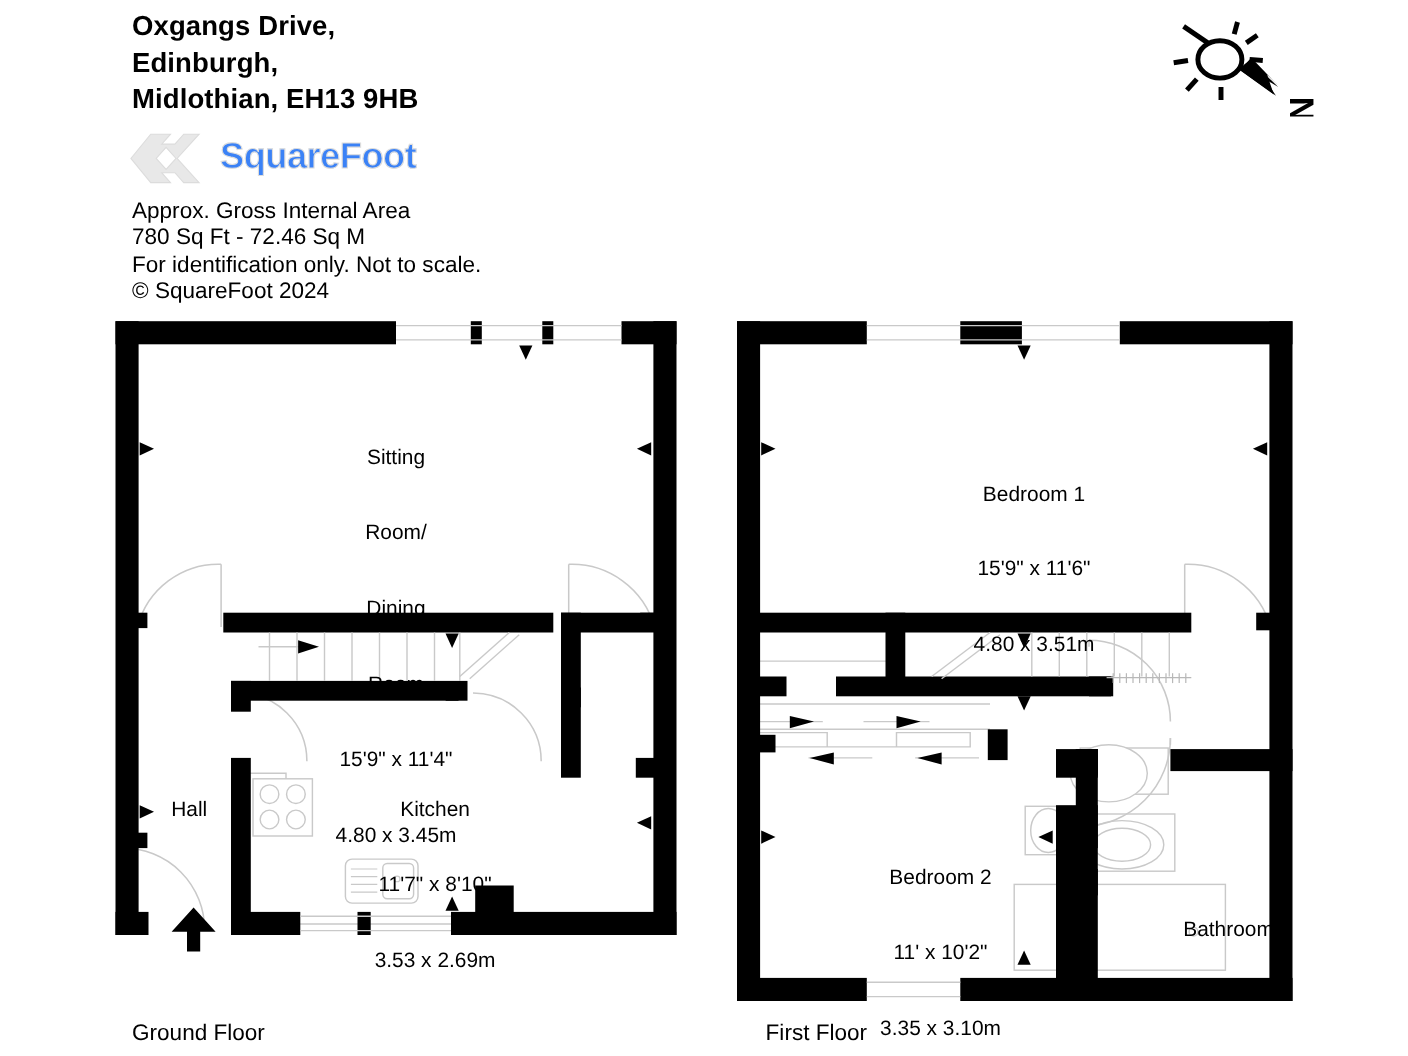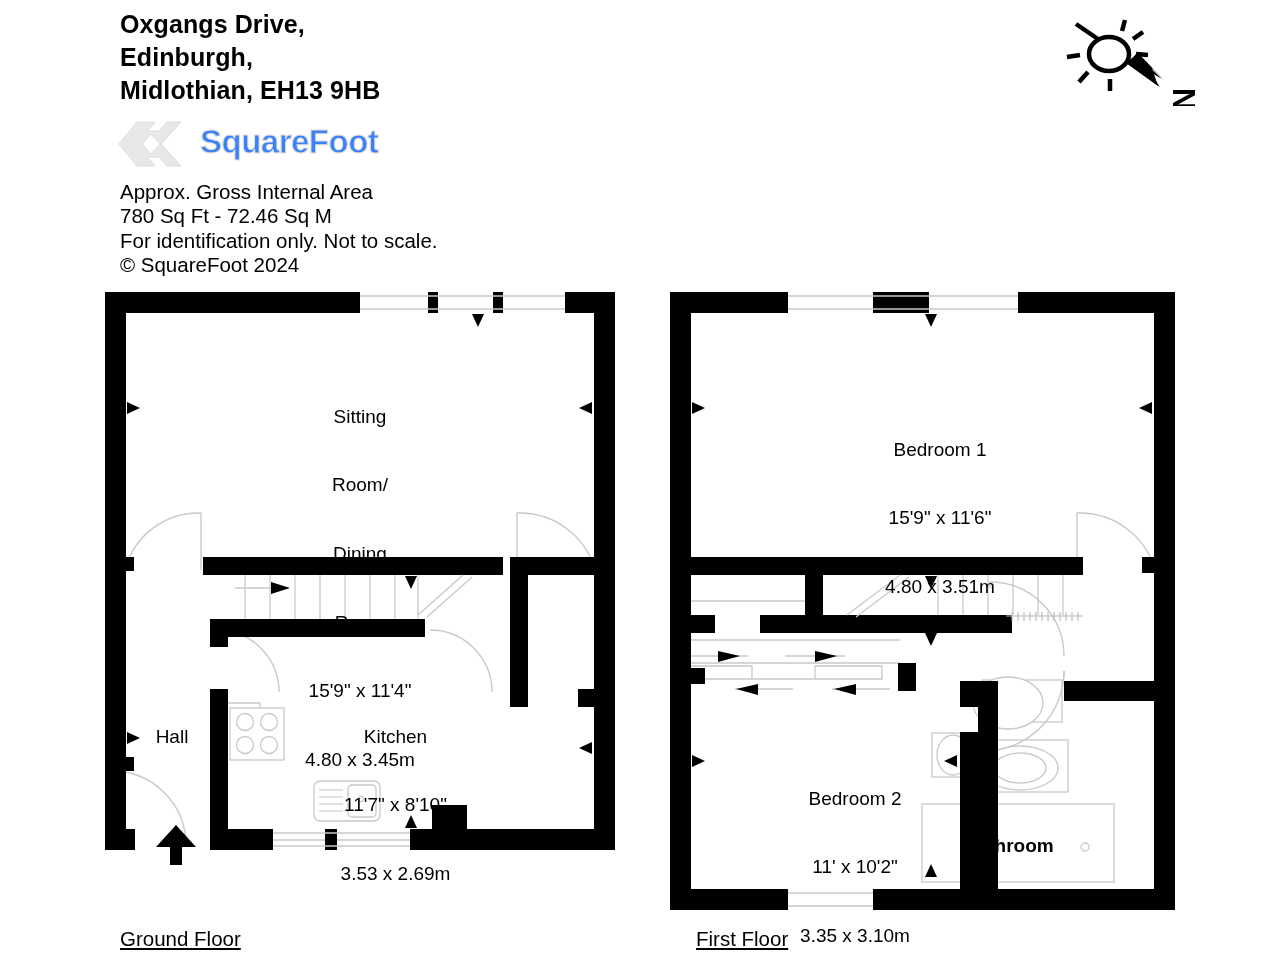--- a/index.html
+++ b/index.html
@@ -19,21 +19,21 @@
   #area-block{left:120px;top:180px;width:560px;}
   #area-block .aline{font-size:20.5px;line-height:1.185;}
 
   #compass{right:80px;top:6px;width:160px;height:100px;}
 
   
   .plan{position:absolute;}
   #plan-ground{left:100px;top:285px;width:520px;height:580px;}
   #plan-first{left:660px;top:285px;width:530px;height:650px;}
 
-  .flabel{font-size:20.5px;text-decoration:underline;}
+  .flabel{font-size:20.5px;}
   #label-ground{left:120px;top:927px;}
   #label-first{left:696px;top:927px;}
 
   
   .roomtext{position:absolute;text-align:center;font-size:19px;line-height:1.205;
             white-space:pre;pointer-events:none;}
 </style>
 </head>
 <body>
 
@@ -370,18 +370,18 @@
   <div>15'9" x 11'6"</div>
   <div>4.80 x 3.51m</div>
 </div>
 
 <div class="roomtext" style="left:760px;top:742px;width:190px;">
   <div>Bedroom 2</div>
   <div>11' x 10'2"</div>
   <div>3.35 x 3.10m</div>
 </div>
 
-<div class="roomtext" style="left:964px;top:789px;width:140px;text-align:left;font-weight:bold;">
+<div class="roomtext" style="left:1018px;top:789px;width:140px;text-align:right;">
   <div>Bathroom</div>
 </div>
 
 <div class="abs flabel" id="label-ground">Ground Floor</div>
 <div class="abs flabel" id="label-first">First Floor</div>
 
 </body></html>

